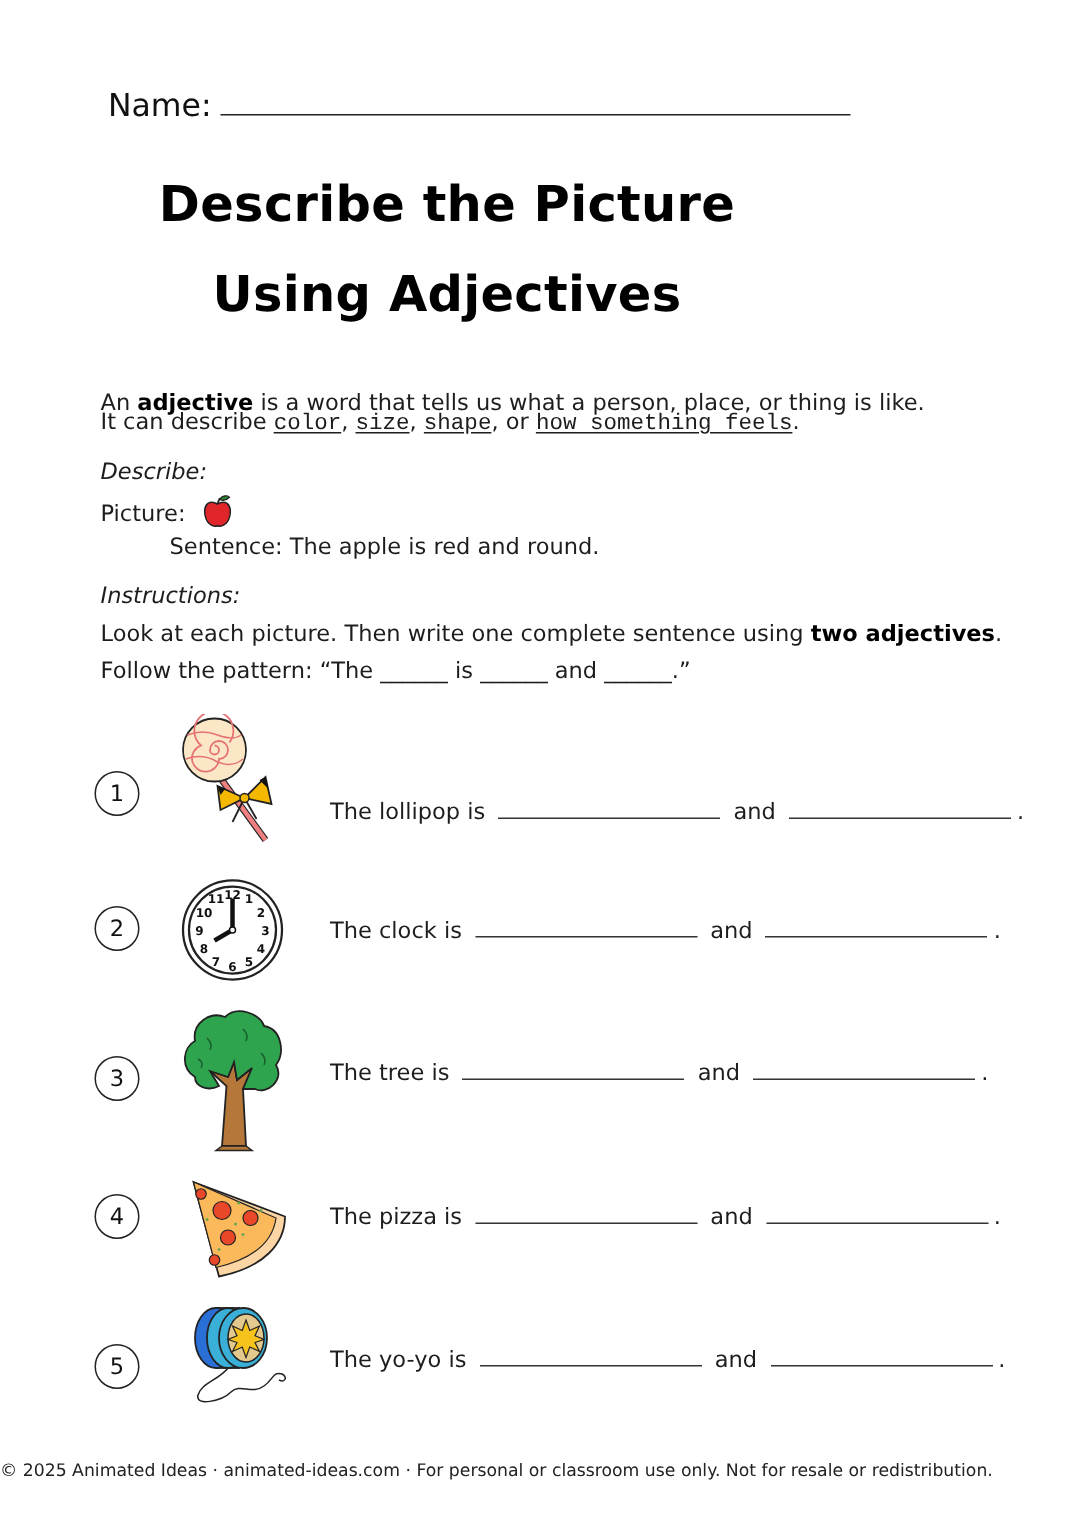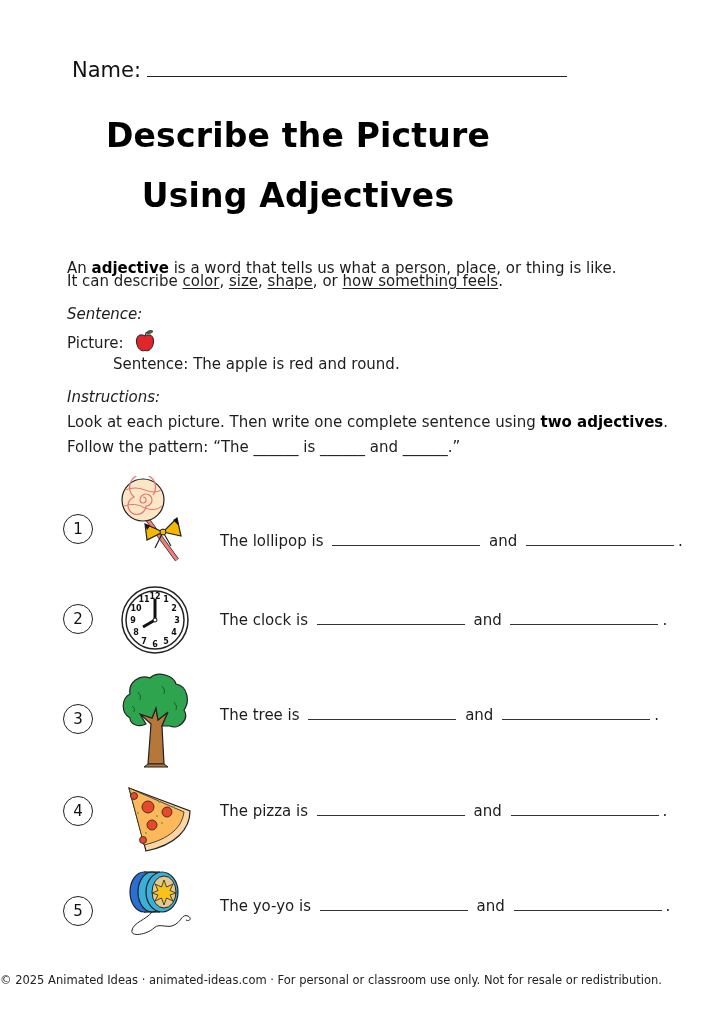--- a/index.html
+++ b/index.html
@@ -5,21 +5,21 @@
     html, body { margin: 0; padding: 0; background: #ffffff; }
     body { width: 724px; height: 1024px; position: relative; overflow: hidden; color: #1a1a1a; font-family: "DejaVu Sans", sans-serif; }
     .abs { position: absolute; }
     .name-line { left: 72px; top: 58px; font-size: 21px; color: #111; white-space: nowrap; }
     .name-line .blank { display: inline-block; width: 420px; border-bottom: 1.5px solid #222; height: 18px; margin-left: 6px; vertical-align: baseline; }
     .title { left: 0; width: 596px; text-align: center; font-family: "DejaVu Sans", sans-serif; font-weight: bold; font-size: 33px; color: #000; letter-spacing: 0.2px; }
     .t1 { top: 116px; }
     .t2 { top: 176px; }
     .body-text { left: 67px; font-size: 15px; color: #1d1d1d; white-space: nowrap; line-height: 20px; }
     .body-text b { font-weight: bold; color: #000; }
-    .body-text u { text-decoration: underline; text-underline-offset: 2px; }
+    .body-text u { text-decoration: underline; text-underline-offset: 2px; font-family: Liberation Mono, monospace; }
     .body-text i { font-style: italic; }
     .circle-num { width: 28px; height: 28px; border: 1.3px solid #222; border-radius: 50%; text-align: center; line-height: 28px; font-size: 15px; color: #111; }
     .sentence { left: 220px; font-size: 15px; color: #1d1d1d; white-space: nowrap; }
     .sentence .blank { display: inline-block; width: 148px; border-bottom: 1px solid #333; height: 12px; margin: 0 4px; }
     .pic { position: absolute; }
     .footer { left: 0; width: 588px; top: 973px; text-align: center; font-size: 11.5px; color: #222; white-space: nowrap; }
   </style>
 </head>
 <body>
 
@@ -30,21 +30,21 @@
 <div class="abs title t1">Describe the Picture</div>
 <div class="abs title t2">Using Adjectives</div>
 
 <div class="abs body-text" style="top:258px;">
   <span>An </span><b>adjective</b><span> is a word that tells us what a person, place, or thing is like.</span>
 </div>
 <div class="abs body-text" style="top:271px;">
   <span>It can describe </span><u>color</u><span>, </span><u>size</u><span>, </span><u>shape</u><span>, or </span><u>how something feels</u><span>.</span>
 </div>
 
-<div class="abs body-text" style="top:304px;"><i>Sentence:</i></div>
+<div class="abs body-text" style="top:304px;"><i>Describe:</i></div>
 <div class="abs body-text" style="top:329px;">
   <span>Picture:</span>
   <span style="display:inline-block;vertical-align:middle;margin-left:6px;">
     <svg width="22" height="24" viewBox="0 0 22 24">
       <path d="M11 7 C6 4 2 7 2.5 13 C3 19 7 23 11 21.5 C15 23 19 19 19.5 13 C20 7 16 4 11 7 Z" fill="#e0252b" stroke="#222" stroke-width="1"></path>
       <path d="M11 7 L12.5 3" stroke="#222" stroke-width="1.2"></path>
       <path d="M12.5 4 C14 1 18 1 19 2.5 C17 4.5 14.5 5 12.5 4 Z" fill="#2e7d32" stroke="#222" stroke-width="0.8"></path>
     </svg>
   </span>
 </div>

